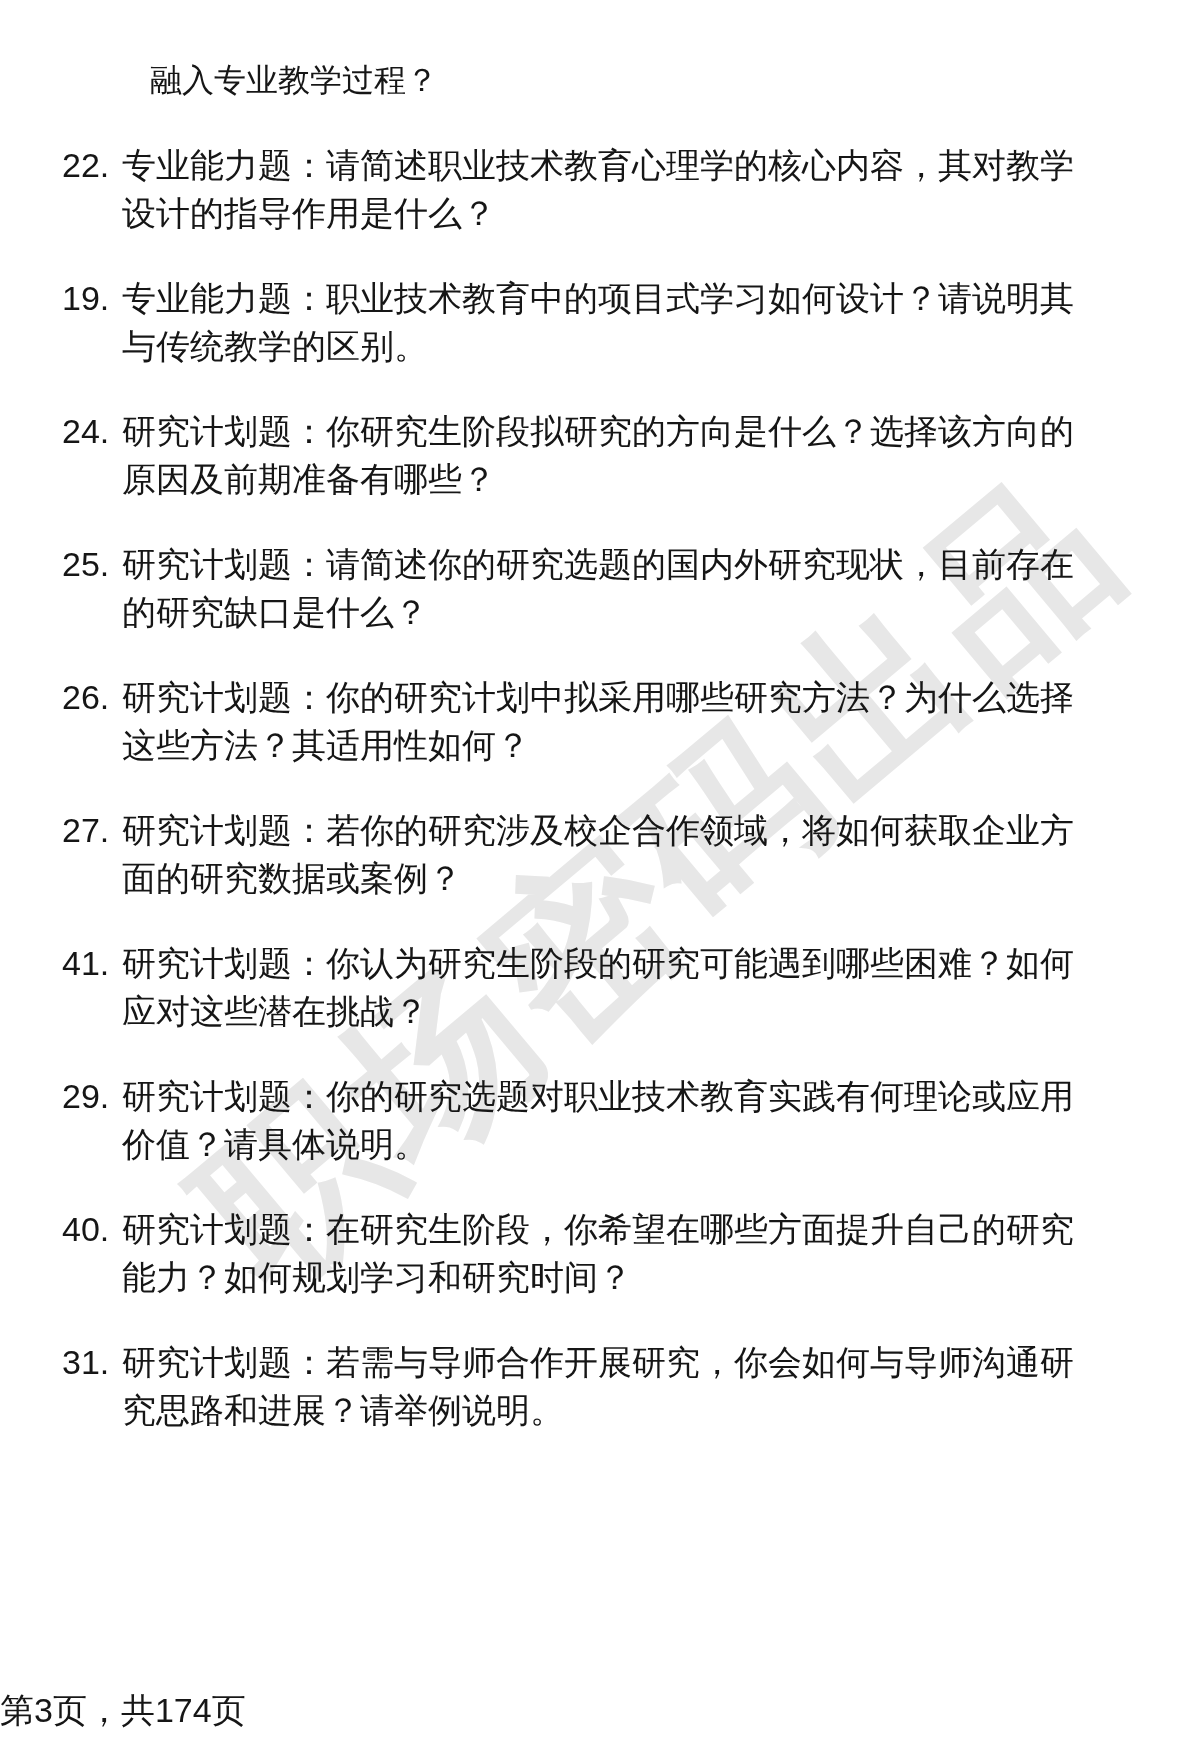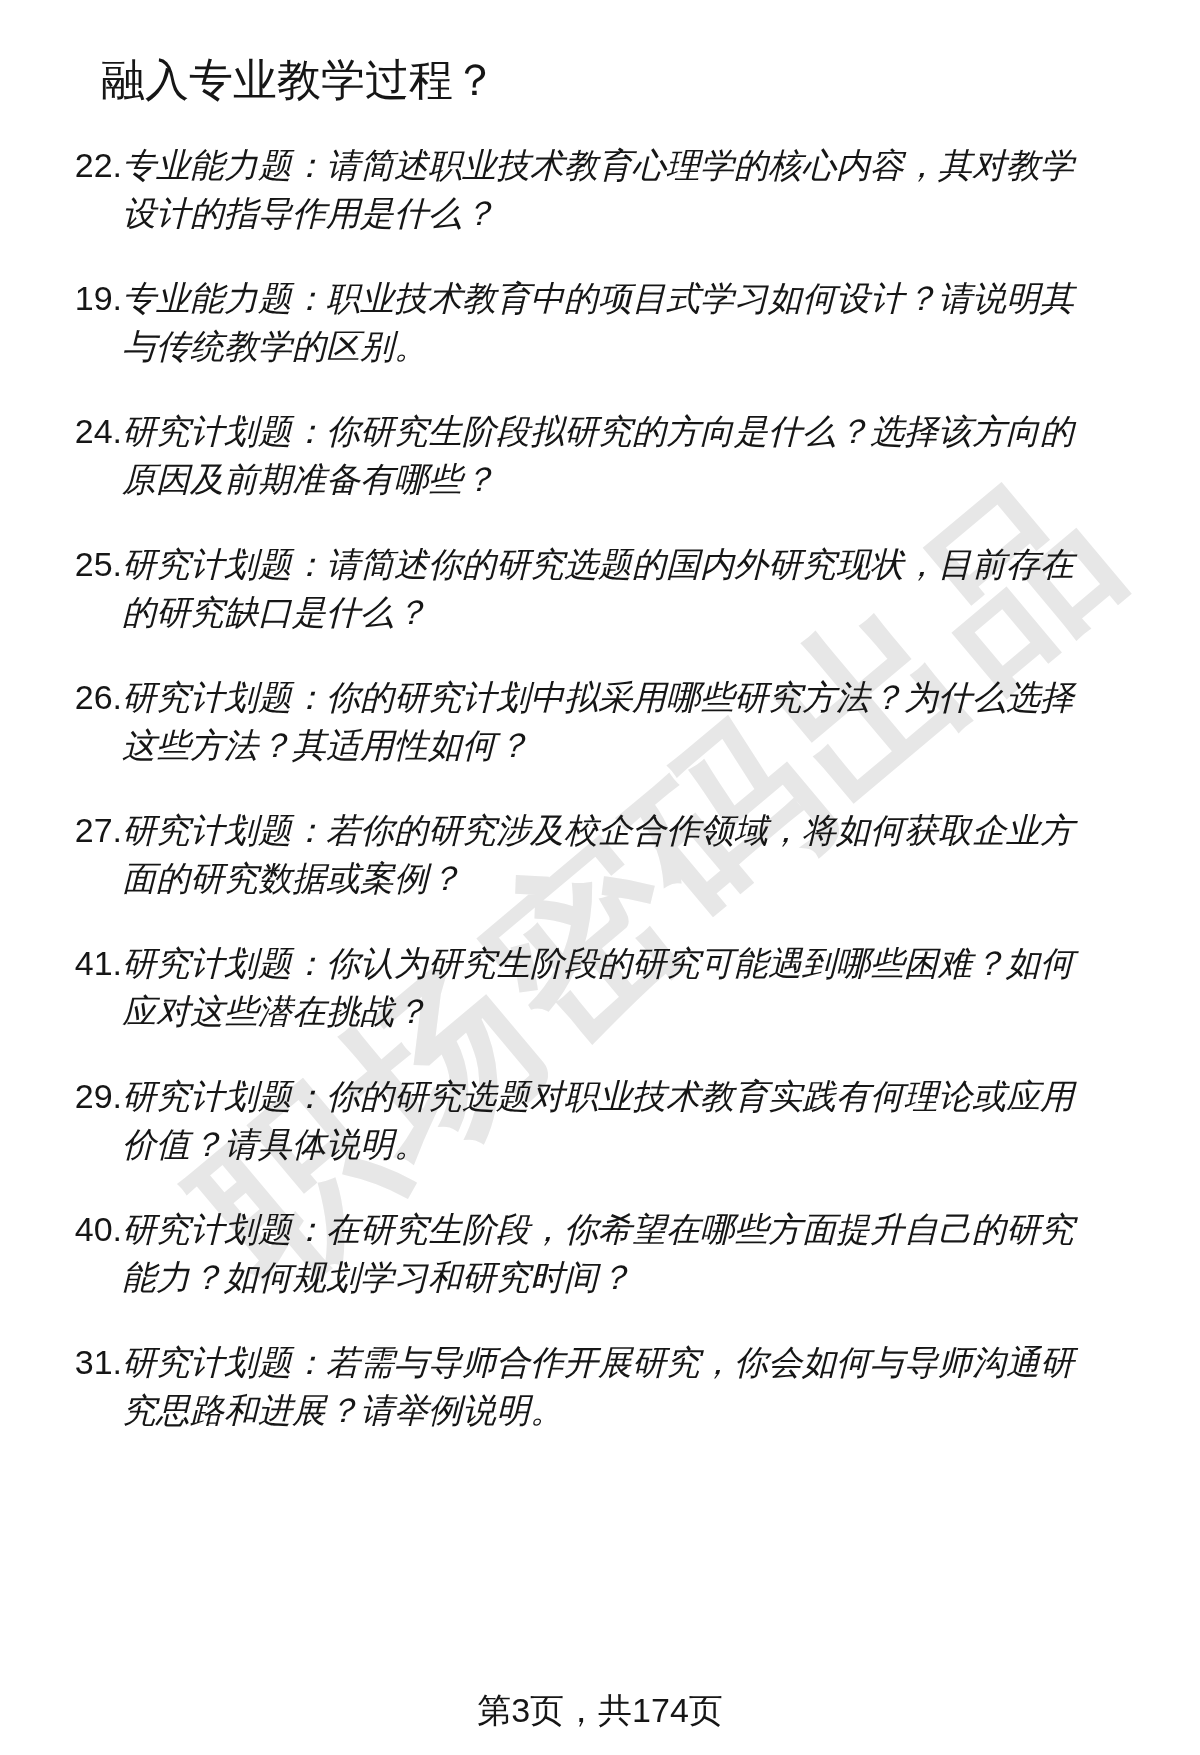--- a/index.html
+++ b/index.html
@@ -29,50 +29,48 @@
     z-index: 0;
     user-select: none;
   }
   .content {
     position: absolute;
     left: 62px;
     top: 56px;
     z-index: 1;
   }
   .carryover {
-    margin-left: 39px;
+    margin-left: 88px;
     width: 958px;
-    font-size: 44px;
+    font-size: 32px;
     line-height: 48px;
   }
   .q-list {
     list-style: none;
     margin: 0;
     padding: 0;
   }
   .q-item {
     display: flex;
     margin-top: 37px;
     font-size: 34px;
     line-height: 48px;
   }
   .q-num {
     flex: 0 0 60px;
-    text-align: right;
   }
   .q-text {
     width: 958px;
-    font-style: italic;
   }
   .footer {
     position: absolute;
     left: 0;
     top: 1686px;
     width: 1200px;
-    text-align: center;
+    text-align: left;
     font-size: 34px;
     line-height: 48px;
     z-index: 1;
     color: #161616;
   }
 </style>
 </head>
 <body>
 
 <div class="page">

